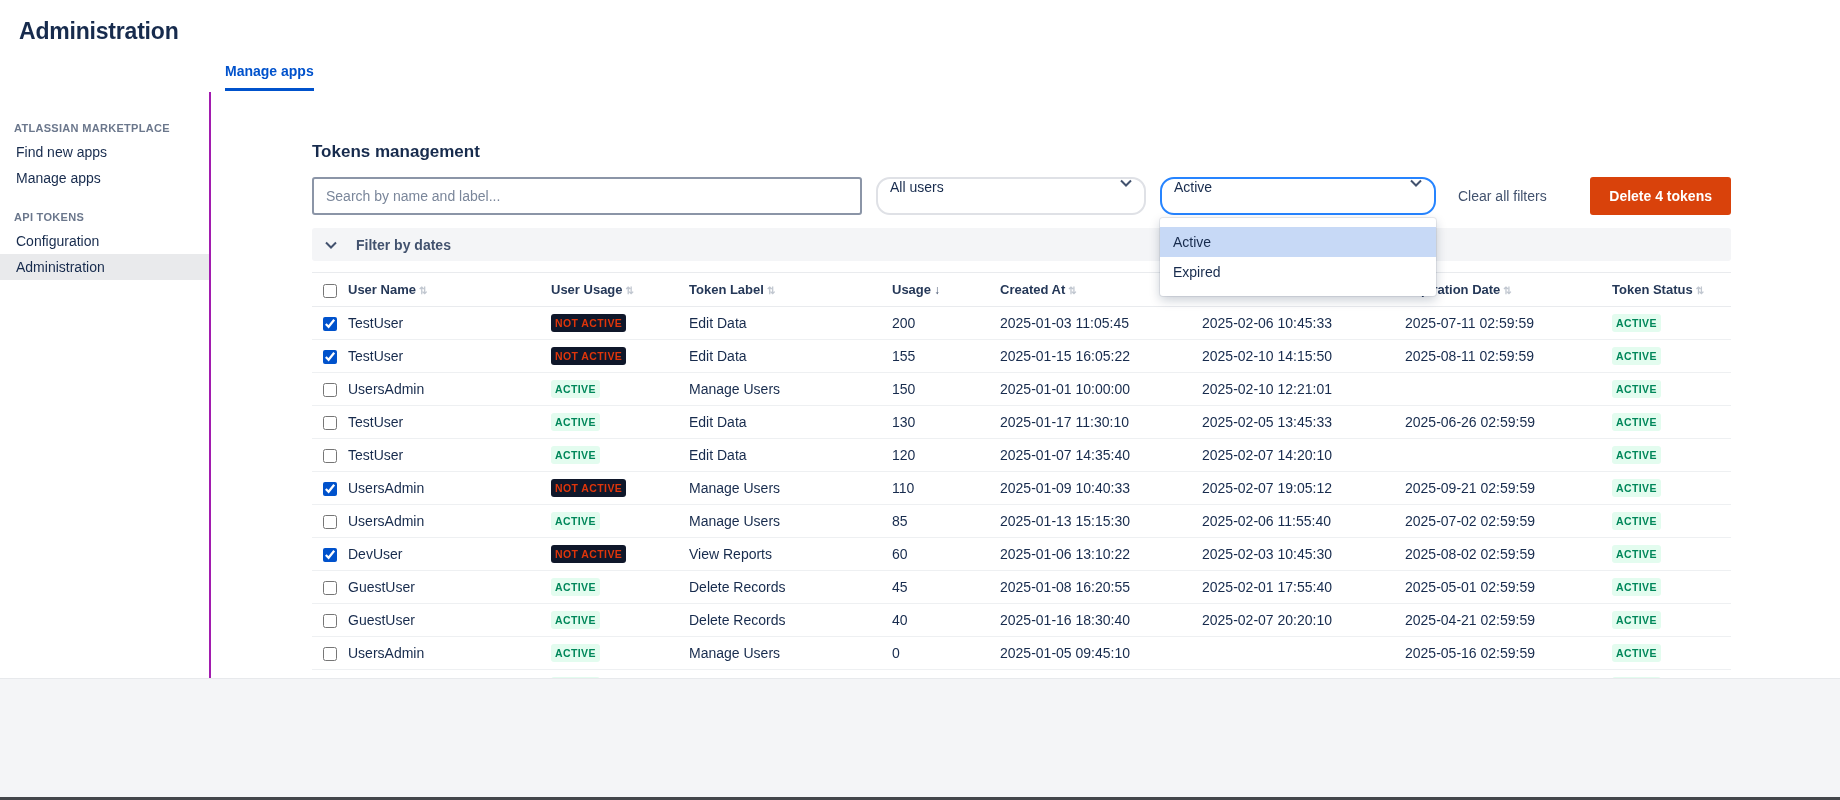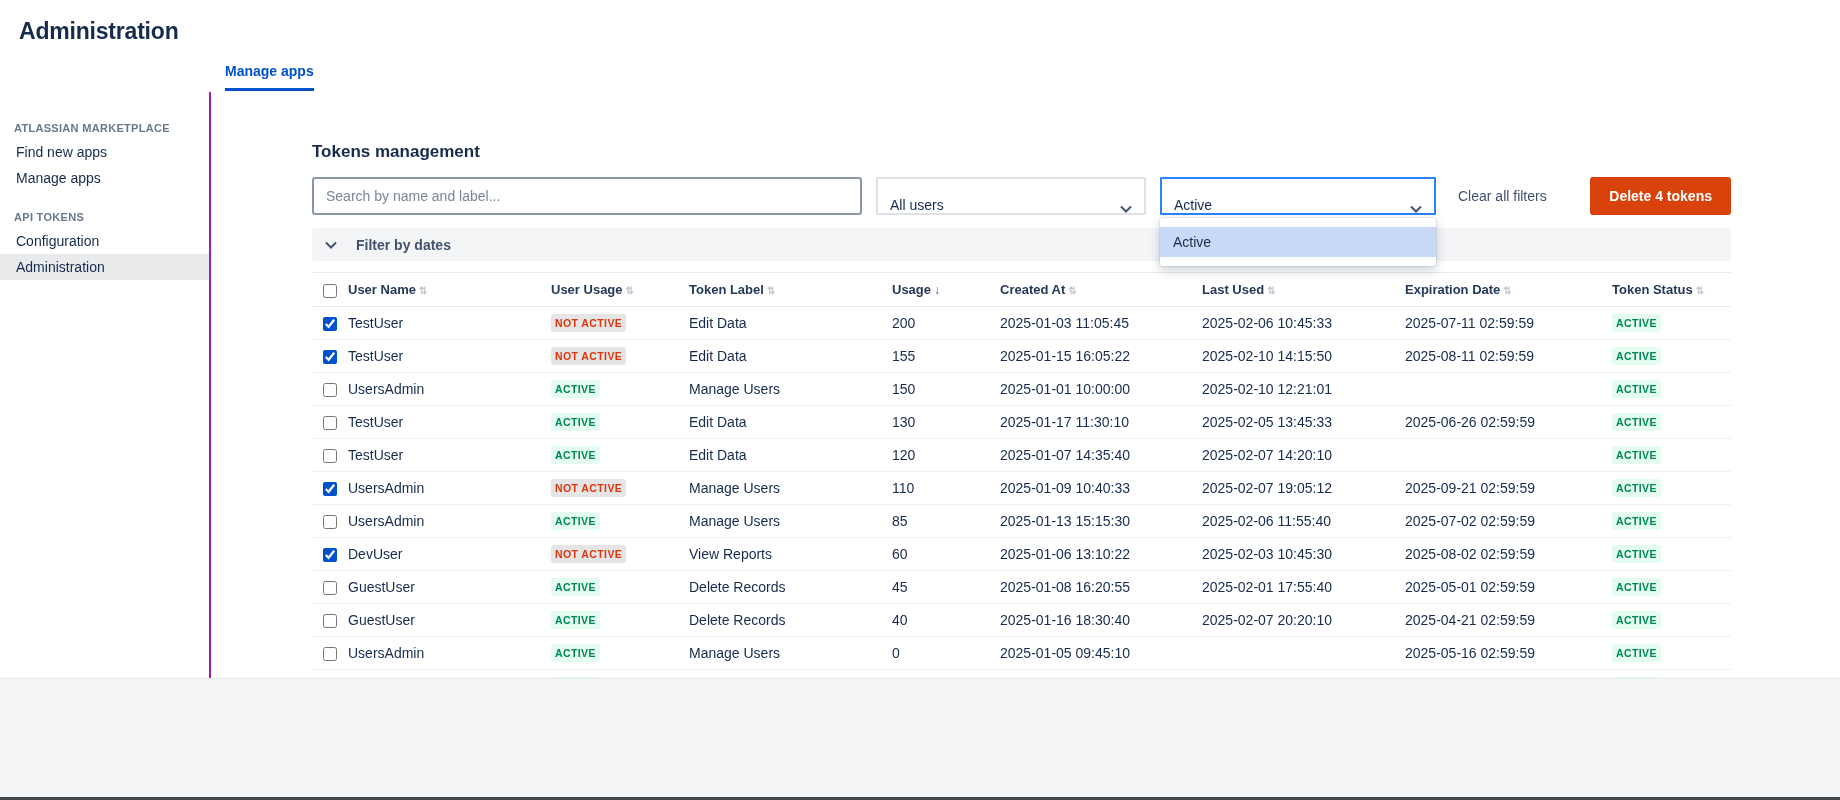--- a/index.html
+++ b/index.html
@@ -32,22 +32,22 @@
 
   .filter-row { display: flex; height: 38px; }
   .search-input {
     width: 550px; height: 38px; border: 2px solid #8b95a7; border-radius: 3px;
     padding: 0 12px; font-family: "Liberation Sans", sans-serif; font-size: 14px;
     color: #172b4d; outline: none; background: #fff;
   }
   .search-input::placeholder { color: #7a869a; }
   .select {
     position: relative; width: 270px; height: 38px; margin-left: 14px;
-    border: 2px solid #dfe1e6; border-radius: 1px; background: #fff;
-    display: flex; align-items: flex-end; justify-content: space-between;
+    border: 2px solid #dfe1e6; border-radius: 14px; background: #fff;
+    display: flex; align-items: flex-start; justify-content: space-between;
     padding: 0 12px; font-size: 14px; cursor: pointer;
   }
   .select.focused { width: 276px; border-color: #2684ff; }
   .chev { flex: none; }
   .clear-filters { margin-left: 22px; align-self: center; font-size: 14px; color: #42526e; white-space: nowrap; cursor: pointer; }
   .delete-btn {
     margin-left: auto; height: 38px; background: #d9420b; border: none; border-radius: 3px;
     color: #ffffff; font-family: "Liberation Sans", sans-serif; font-size: 14px; font-weight: 600;
     padding: 0 19px; cursor: pointer;
   }
@@ -75,21 +75,21 @@
   td { font-size: 14px; padding: 7px 0; border-bottom: 1px solid #eef0f2; color: #172b4d; white-space: nowrap; overflow: hidden; }
   .cb-col { padding-left: 11px; }
   .cb { width: 14px; height: 14px; accent-color: #0052cc; margin: 0; vertical-align: middle; cursor: pointer; }
   .sort { color: #c1c7d0; font-size: 10px; margin-left: 3px; }
   .sort.active { color: #42526e; font-size: 12px; }
   .badge {
     display: inline-block; font-size: 10.5px; font-weight: 700; letter-spacing: 0.4px;
     padding: 3px 4px; border-radius: 3px;
   }
   .badge-green { background: #e3fcef; color: #00875a; }
-  .badge-red { background: #e5e5e5; color: #de350b; }
+  .badge-red { background: #0f172a; color: #de350b; }
 
   .footer { flex: none; height: 119px; background: #f4f5f7; border-top: 1px solid #e7e9ec; }
   .bottom-bar { flex: none; height: 3px; background: #43464b; }
 </style>
 </head>
 <body>
 
 <div class="top">
   <div class="app-title">Administration</div>
   <div class="tab-row">
@@ -134,20 +134,21 @@
         <div class="select focused">
           <span>Active</span>
           <svg class="chev" width="12" height="8" viewBox="0 0 12 8">
             <polyline points="1,1.5 6,6.5 11,1.5" fill="none" stroke="#42526e" stroke-width="2"></polyline>
           </svg>
           <div class="dropdown">
 
 
               <div class="option selected">Active</div>
 
+              <div class="option">Expired</div>
             </div>
         </div>
         <span class="clear-filters">Clear all filters</span>
         <button class="delete-btn">Delete 4 tokens</button>
       </div>
 
       <div class="filter-dates">
         <svg width="12" height="8" viewBox="0 0 12 8">
           <polyline points="1,1.5 6,6.5 11,1.5" fill="none" stroke="#42526e" stroke-width="2"></polyline>
         </svg>

